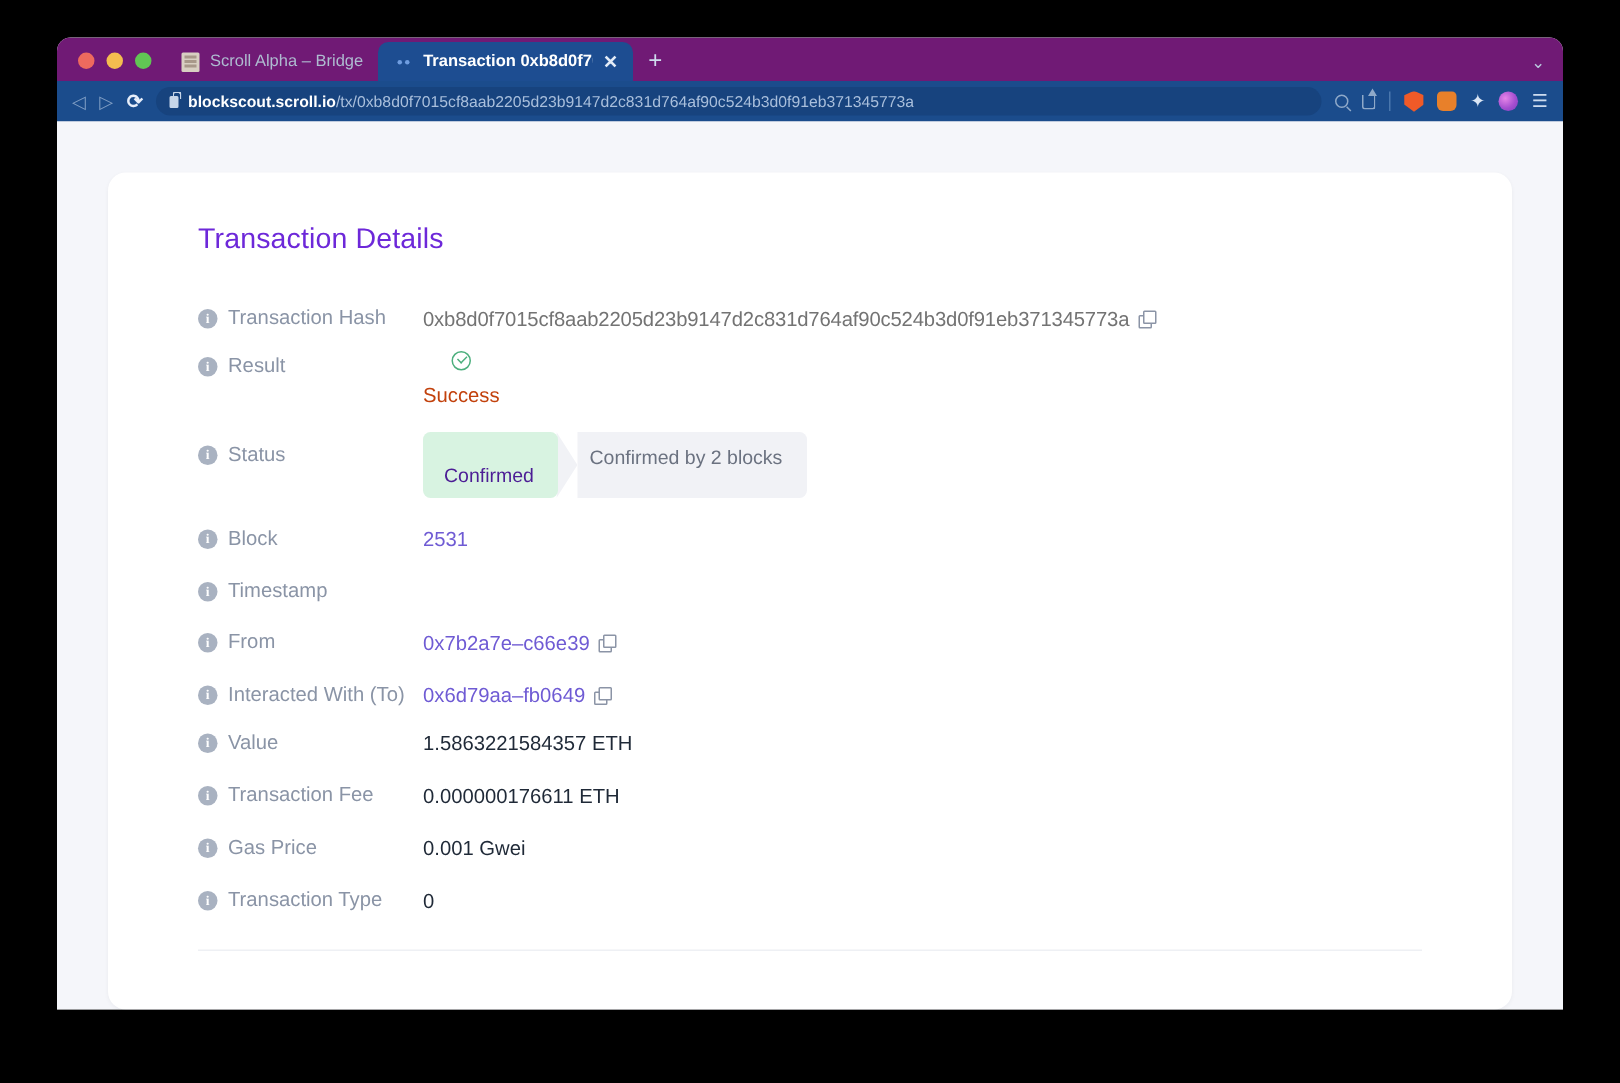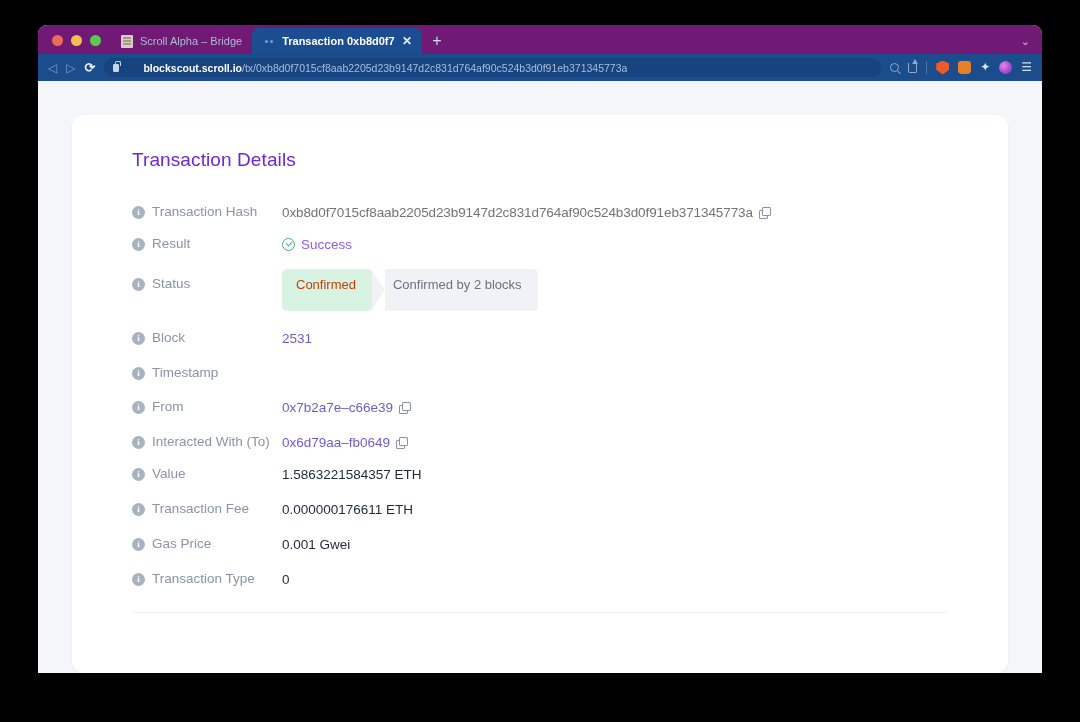--- a/index.html
+++ b/index.html
@@ -102,21 +102,21 @@
   .nav-btn { color: #7f9dc4; font-size: 12px; line-height: 1; cursor: pointer; }
   .nav-btn.reload { color: #e7eefa; font-size: 13px; font-weight: bold; }
   .omnibox {
     flex: 1;
     height: 19px;
     background: #174párt;
     background: #17437e;
     border-radius: 10px;
     display: flex; align-items: center;
     padding: 0 9px;
-    gap: 24px;
+    gap: 6px;
     overflow: hidden;
   }
   .lock-icon {
     width: 6px; height: 8px; flex: none; position: relative;
     border: 1px solid #c6d5e8; border-radius: 1px; background: #c6d5e8;
   }
   .lock-icon::before {
     content: ""; position: absolute; left: 1px; top: -4px;
     width: 4px; height: 4px;
     border: 1px solid #c6d5e8; border-bottom: none;
@@ -234,38 +234,38 @@
     width:7px;height:7px;border:1.2px solid #8b94a6;border-radius:1px;
   }
   .copy-icon::after {
     content:""; position:absolute; left:3px; top:0;
     width:7px;height:7px;border:1.2px solid #8b94a6;border-radius:1px;
     background:#fff;
   }
 
   .link-purple { color: #6f5bd4; text-decoration: none; cursor: pointer; }
 
-  .success-wrap { display:flex; align-items:center; gap:6px; color:#8b5cf6; }
+  .success-wrap { display:flex; align-items:center; gap:6px; color:#c2410c;flex-direction:column; }
   .check-circle {
     width: 13px; height: 13px; border-radius: 50%;
     border: 1.4px solid #4caf7d; position: relative; flex:none;
   }
   .check-circle::after {
     content:""; position:absolute; left:2.6px; top:2.2px;
     width:5px;height:2.6px;border-left:1.4px solid #4caf7d;border-bottom:1.4px solid #4caf7d;
     transform: rotate(-45deg);
   }
   .success-text { font-size: 13.5px; }
 
   .status-badges { display: flex; align-items: stretch; }
   .badge-confirmed {
     background: #d8f3e1;
-    color: #c2410c;
+    color: #4c1d95;
     font-size: 13px;
-    padding: 5px 16px 5px 14px;
+    padding: 18px 16px 5px 14px;
     border-radius: 5px;
     position: relative;
     z-index: 2;
   }
   .badge-chevron {
     width: 14px;
     background: #f1f2f6;
     clip-path: polygon(0 0, 100% 50%, 0 100%);
     margin-left: -1px;
   }

